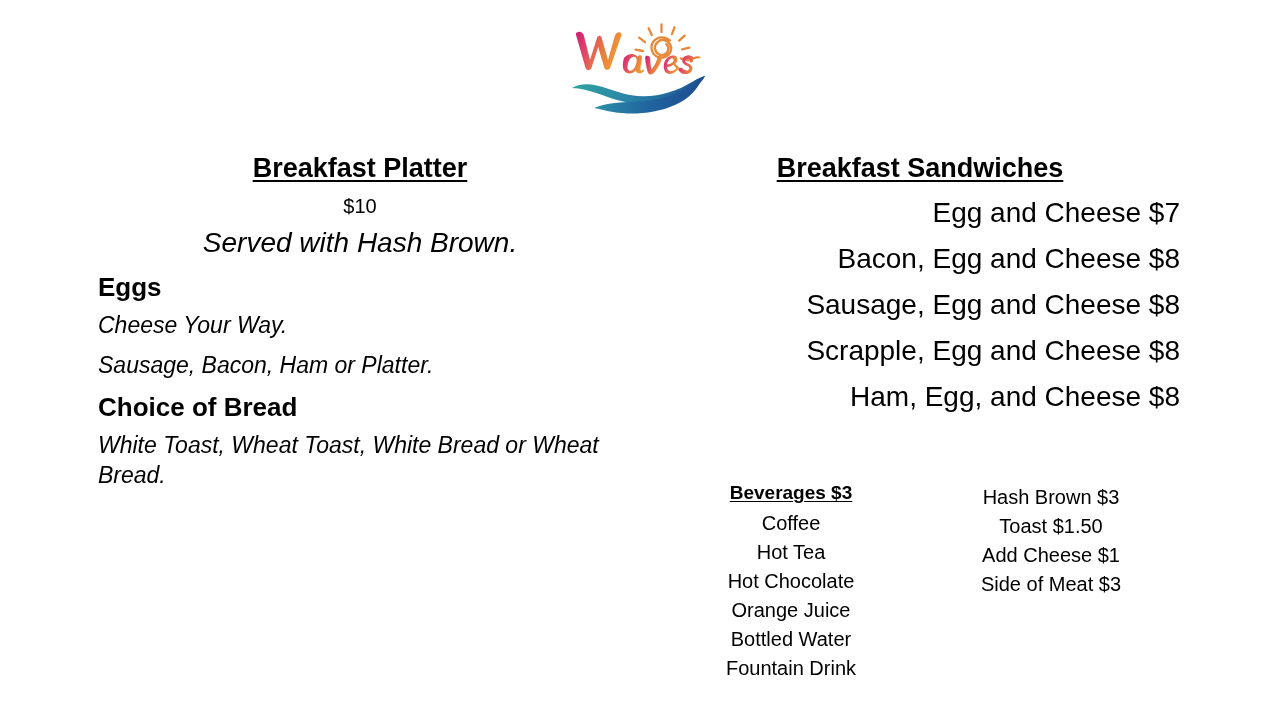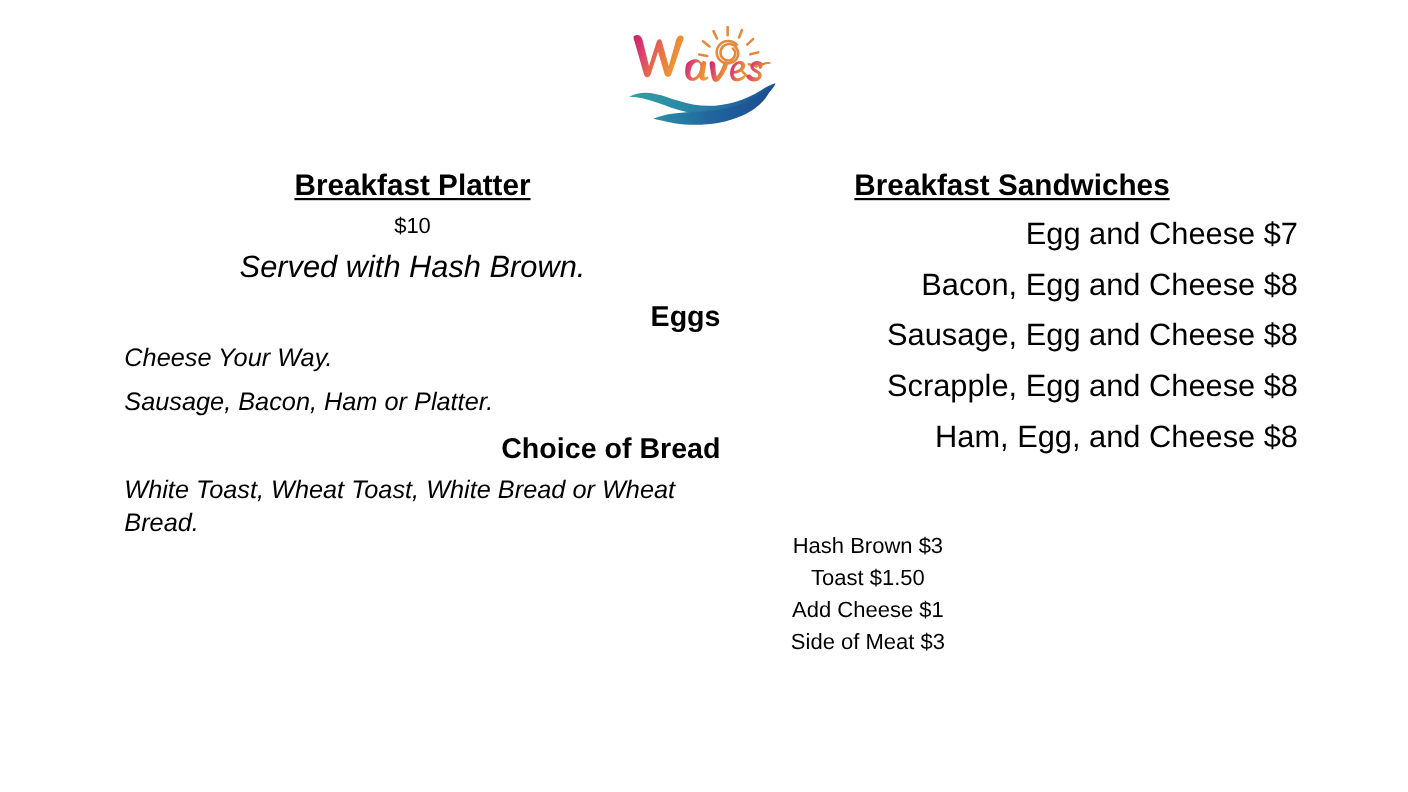--- a/index.html
+++ b/index.html
@@ -22,21 +22,21 @@
     left: 566px;
     top: 8px;
     width: 160px;
     height: 112px;
   }
   #logo svg { display: block; width: 160px; height: 112px; }
 
   
   #platter-col {
     position: absolute;
-    left: 95px;
+    left: 80px;
     top: 150px;
     width: 560px;
   }
   .section-title {
     font-weight: bold;
     font-size: 27px;
     line-height: 36px;
     text-align: center;
     text-decoration: underline;
     text-underline-offset: 3px;
@@ -53,21 +53,21 @@
     font-size: 28px;
     line-height: 34px;
     text-align: center;
     font-style: italic;
   }
   .opt-group { margin-top: 10px; padding-left: 18px; }
   .opt-head {
     font-weight: bold;
     font-size: 26px;
     line-height: 34px;
-    text-align: right;
+    text-align: left;
   }
   .opt-desc {
     font-style: italic;
     font-size: 23px;
     line-height: 30px;
     text-align: left;
     margin-top: 6px;
   }
 
   
@@ -201,20 +201,31 @@
     <div class="sandwich-item">Egg and Cheese $7</div>
     <div class="sandwich-item">Bacon, Egg and Cheese $8</div>
     <div class="sandwich-item">Sausage, Egg and Cheese $8</div>
     <div class="sandwich-item">Scrapple, Egg and Cheese $8</div>
     <div class="sandwich-item">Ham, Egg, and Cheese $8</div>
   </div>
 </div>
 
 <div id="bottom-cols">
 
+  <div class="mini-col" id="beverages-col">
+    <div class="mini-title">Beverages $3</div>
+    <div id="beverages-list">
+      <div class="mini-item">Coffee</div>
+      <div class="mini-item">Hot Tea</div>
+      <div class="mini-item">Hot Chocolate</div>
+      <div class="mini-item">Orange Juice</div>
+      <div class="mini-item">Bottled Water</div>
+      <div class="mini-item">Fountain Drink</div>
+    </div>
+  </div>
 
   <div class="mini-col" id="sides-col">
     <div id="sides-list">
       <div class="mini-item">Hash Brown $3</div>
       <div class="mini-item">Toast $1.50</div>
       <div class="mini-item">Add Cheese $1</div>
       <div class="mini-item">Side of Meat $3</div>
     </div>
   </div>
 

